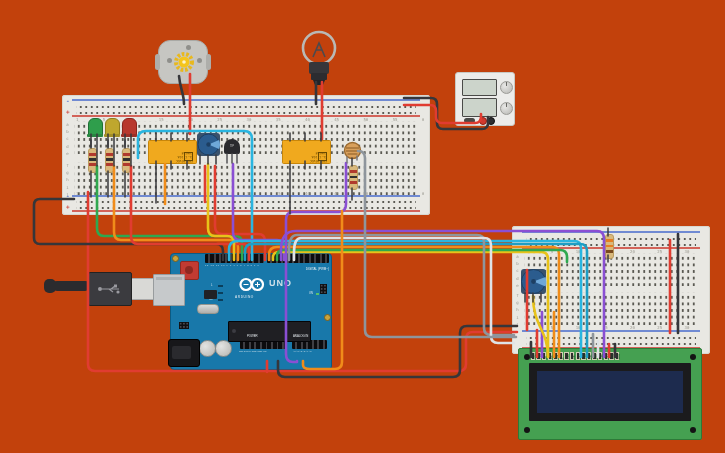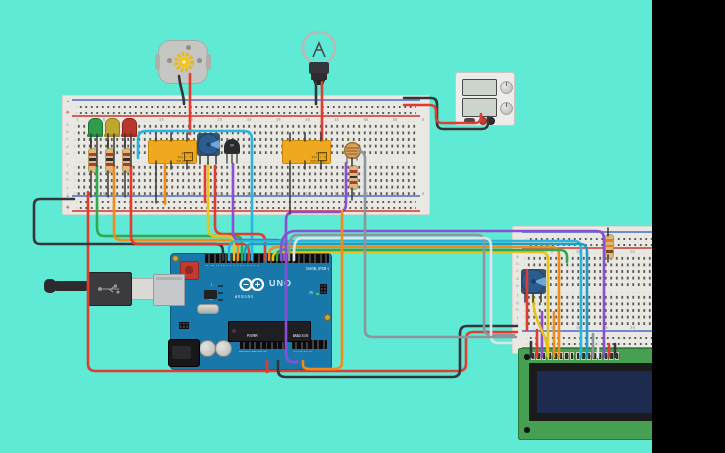--- a/index.html
+++ b/index.html
@@ -1,16 +1,16 @@
 <!DOCTYPE html>
 <html><head>
 <meta charset="utf-8">
 <style>
   html,body{margin:0;padding:0;background:#000;}
-  #canvas{position:relative;width:652px;height:453px;background:#5eead4;overflow:hidden;
+  #canvas{position:relative;width:725px;height:453px;background:#c2410c;overflow:hidden;
           font-family:"Liberation Sans",sans-serif;}
   
   .bb{position:absolute;background:#e9e8e3;border-radius:3px;box-shadow:inset 0 0 0 1px #d8d7d0;}
   .rline{position:absolute;left:10px;right:10px;height:1.5px;opacity:.85;}
   .rline.blue{background:#5b79cf;}
   .rline.red{background:#cf4b41;}
   .dots{position:absolute;background-image:radial-gradient(circle,#5a5952 1.05px,transparent 1.35px);
         background-position:2px 2px;}
   .raildots{background-size:5.5px 6px;}
   .maindots{background-size:5.5px 6.6px;}

